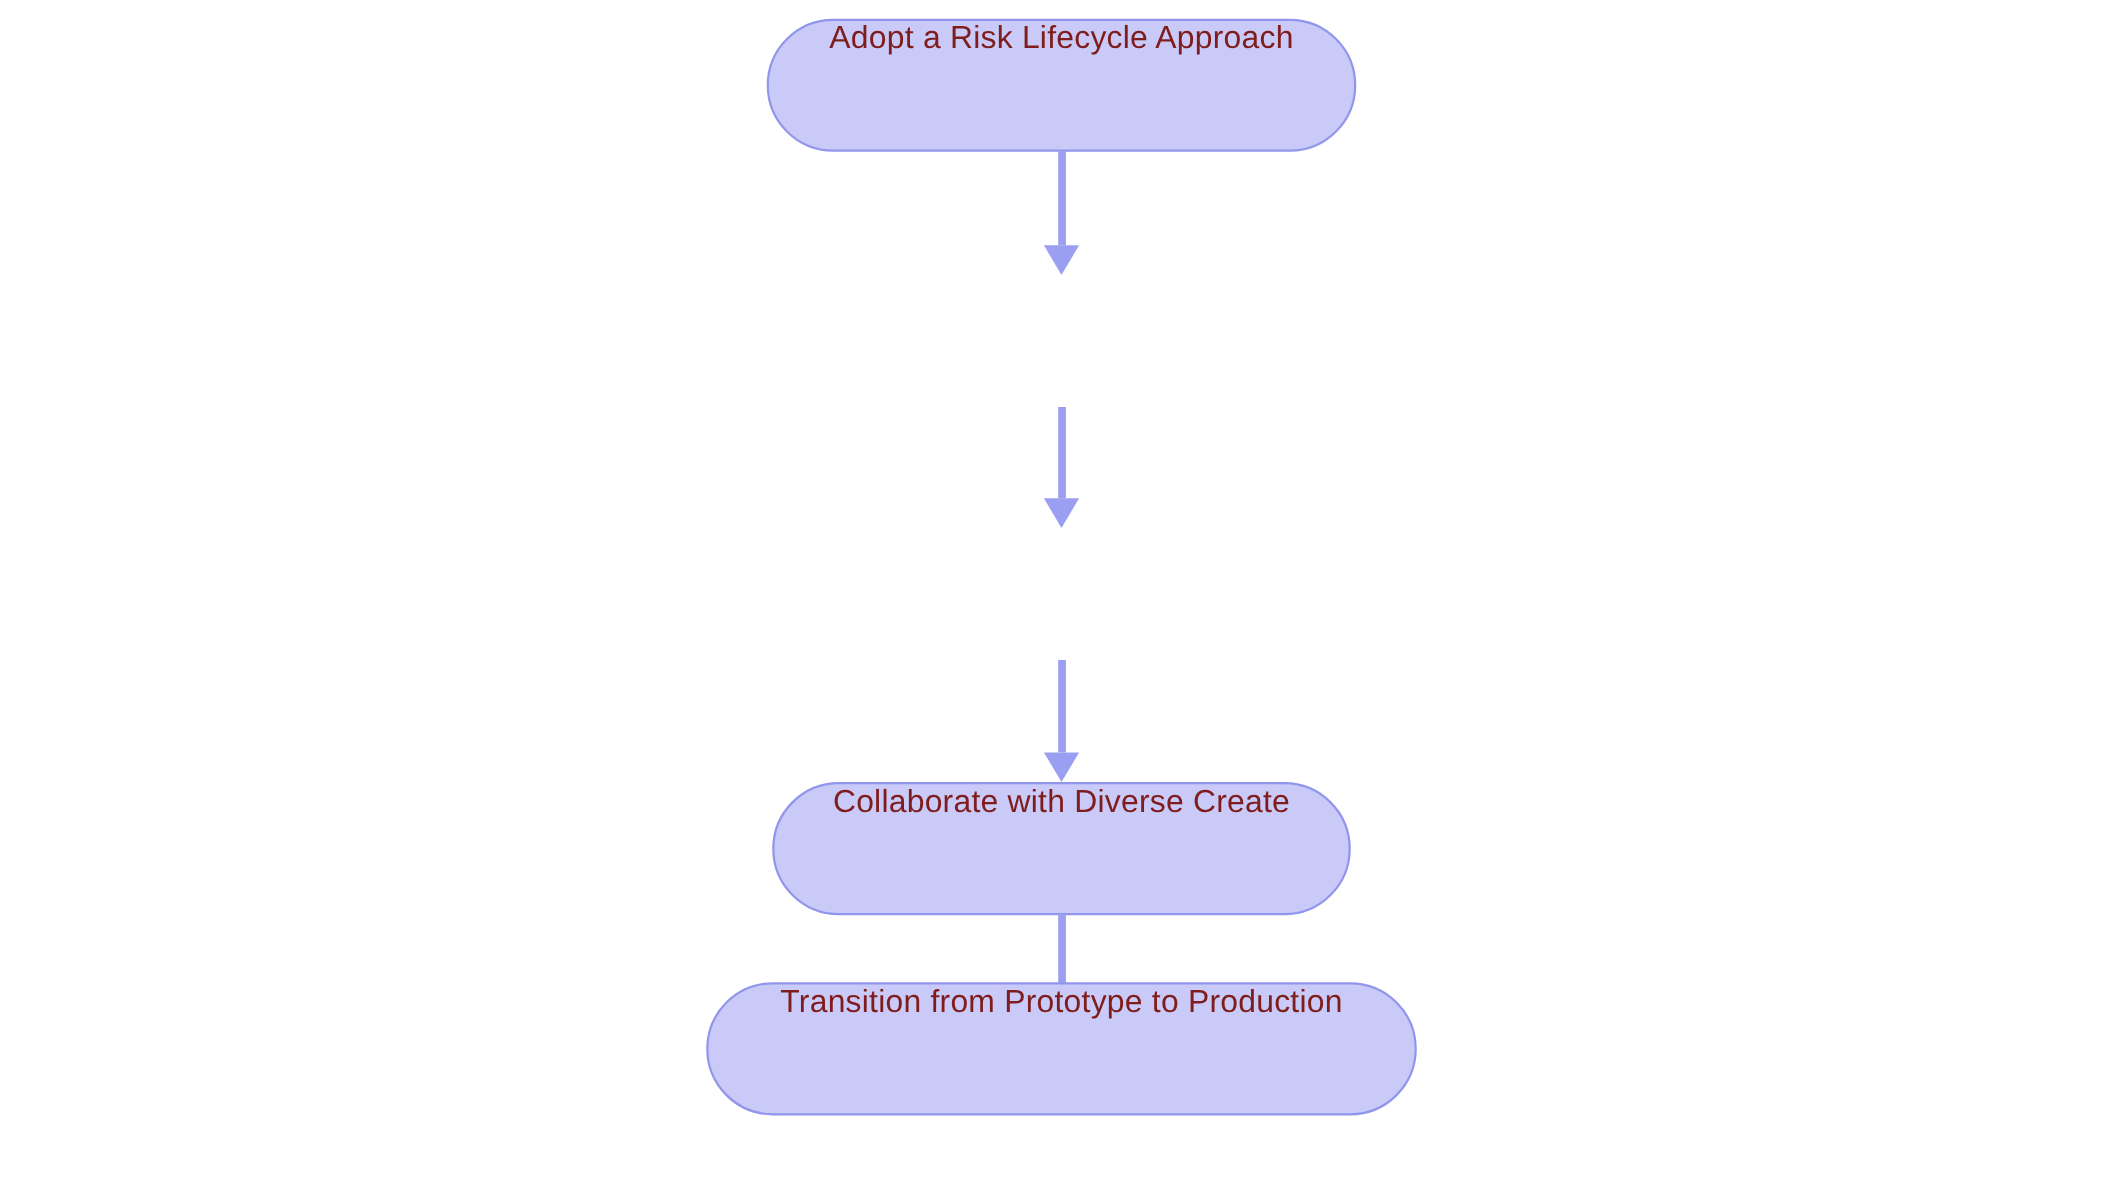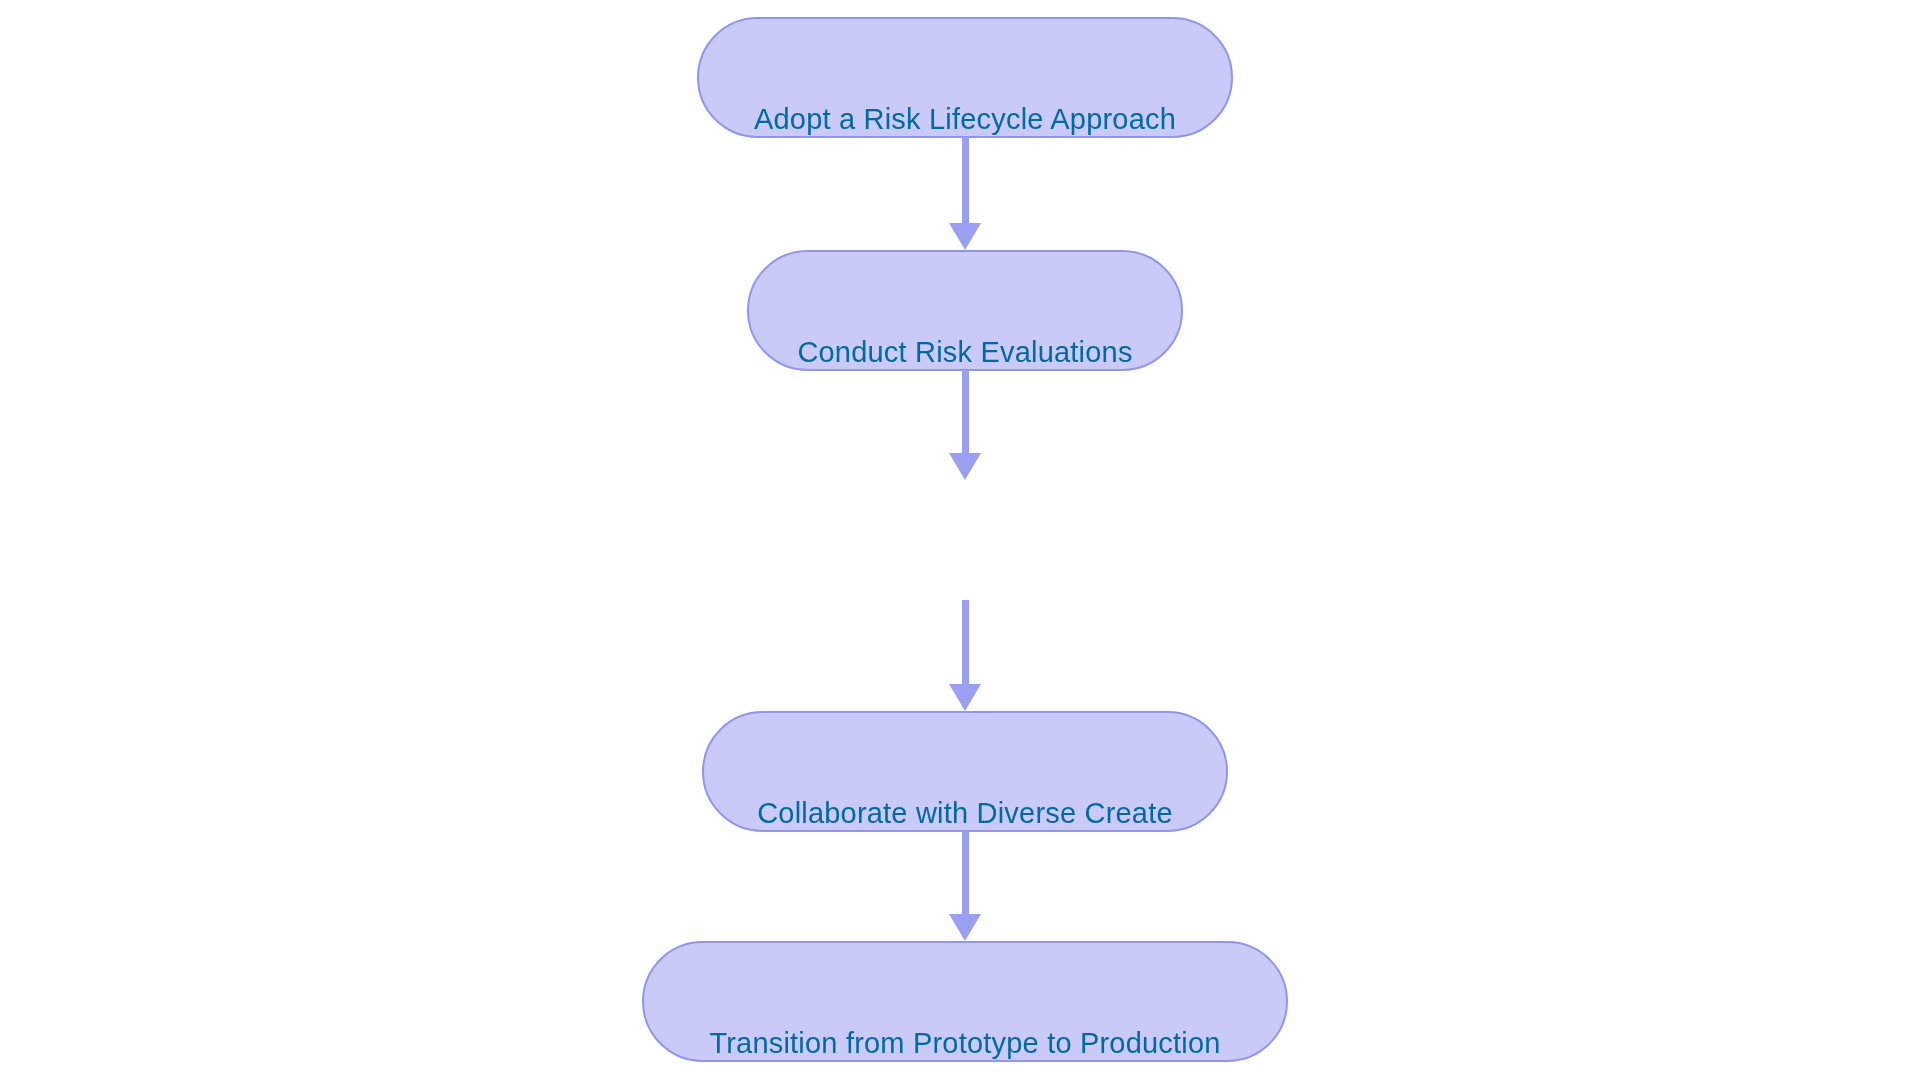--- a/index.html
+++ b/index.html
@@ -20,32 +20,32 @@
   .flow-node {
     position: absolute;
     left: 965px;
     transform: translateX(-50%);
     height: 121px;
     border-radius: 61px;
     background: #c9caf8;
     border: 2px solid #9196ec;
     box-sizing: border-box;
     display: flex;
-    align-items: flex-end;
+    align-items: flex-start;
     justify-content: center;
-    color: #0369a1;
+    color: #7f1d1d;
     font-size: 29px;
     letter-spacing: 0.2px;
     white-space: nowrap;
   }
   .node-1 { top: 17px;  width: 536px; }
   .node-2 { top: 250px; width: 436px; }
   .node-3 { top: 480px; width: 388px; }
   .node-4 { top: 711px; width: 526px; }
-  .node-5 { top: 941px; width: 646px; }
+  .node-5 { top: 893px; width: 646px; }
 
   .flow-arrow {
     position: absolute;
     left: 965px;
     transform: translateX(-50%);
     width: 32px;
     display: flex;
     flex-direction: column;
     align-items: center;
   }
@@ -75,23 +75,20 @@
 
   <div class="flow-node node-1">
     <span>Adopt a Risk Lifecycle Approach</span>
   </div>
 
   <div class="flow-arrow arrow-1">
     <div class="arrow-shaft"></div>
     <div class="arrow-head"></div>
   </div>
 
-  <div class="flow-node node-2">
-    <span>Conduct Risk Evaluations</span>
-  </div>
 
   <div class="flow-arrow arrow-2">
     <div class="arrow-shaft"></div>
     <div class="arrow-head"></div>
   </div>
 
 
   <div class="flow-arrow arrow-3">
     <div class="arrow-shaft"></div>
     <div class="arrow-head"></div>

